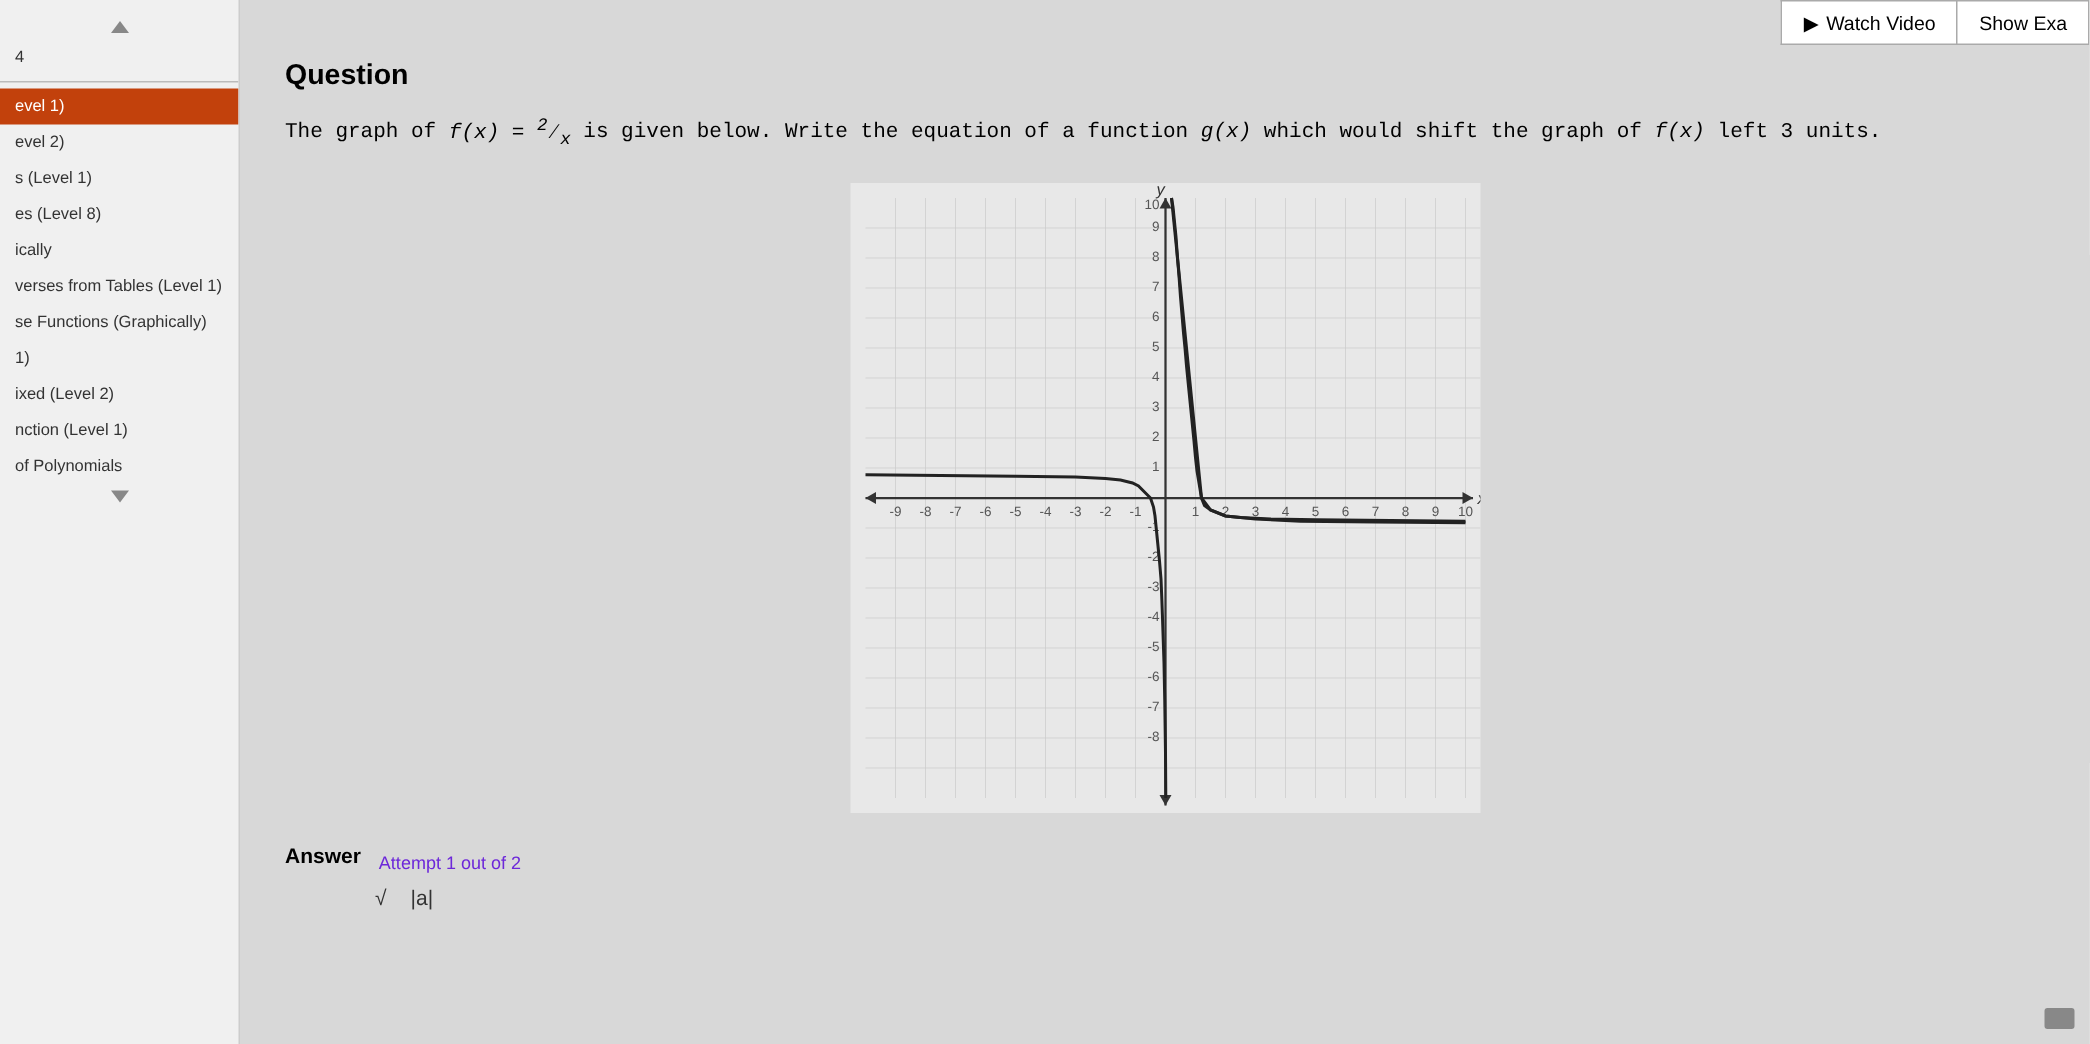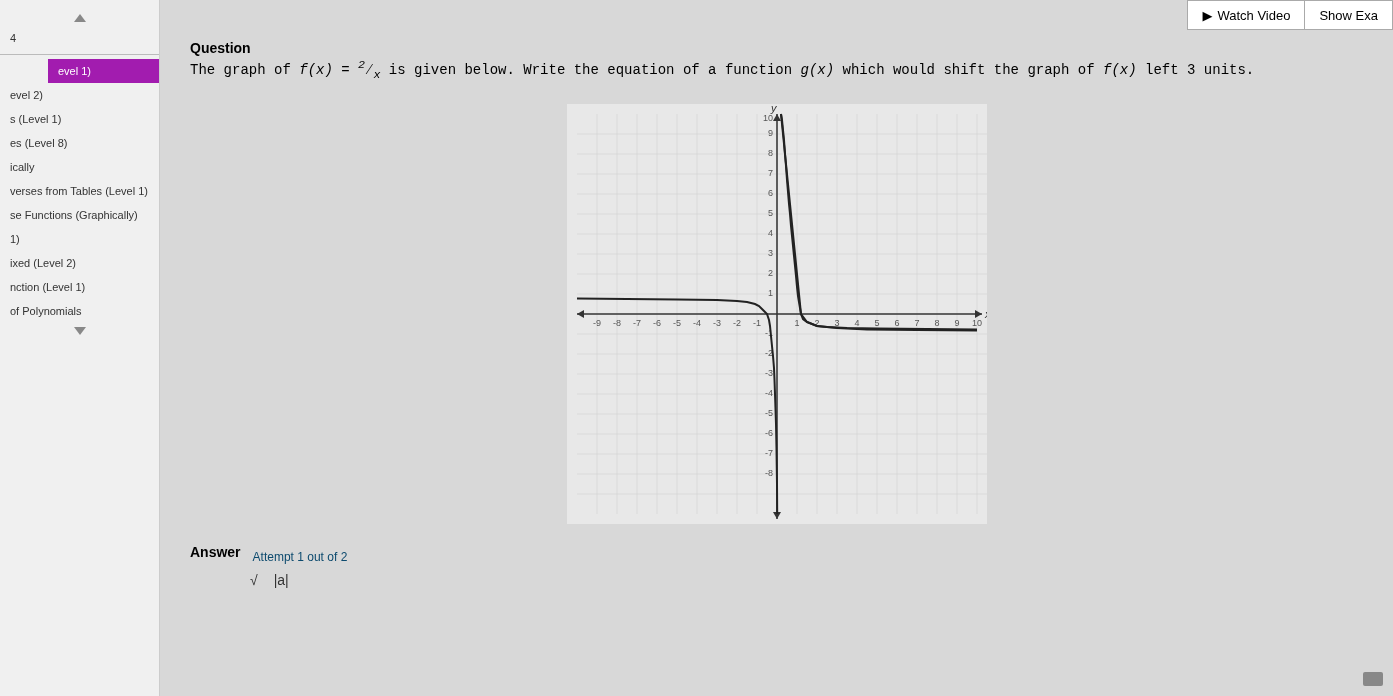--- a/index.html
+++ b/index.html
@@ -25,23 +25,22 @@
     .sidebar-item {
       padding: 6px 10px;
       font-size: 11px;
       color: #333;
       cursor: pointer;
       white-space: nowrap;
       overflow: hidden;
       text-overflow: ellipsis;
     }
     .sidebar-item.active {
-      background: #a21caf;
+      background: #c2410c;
       color: white;
-      margin-left: 48px;
     }
     .sidebar-divider {
       border-top: 1px solid #bbb;
       margin: 4px 0;
     }
     .sidebar-arrow {
       width: 0; height: 0;
       border-left: 6px solid transparent;
       border-right: 6px solid transparent;
       border-bottom: 8px solid #888;
@@ -85,21 +84,22 @@
     }
 
     
     #content {
       padding: 20px 30px 20px 30px;
       padding-top: 40px;
     }
 
     .question-label {
       font-weight: bold;
-      font-size: 14px;
+      font-size: 19px;
+      margin-bottom: 12px;
     }
 
     .question-text {
       font-size: 14px;
       margin-bottom: 20px;
       line-height: 1.6;
       font-family: Liberation Mono, monospace;
     }
 
     .math {
@@ -122,21 +122,21 @@
     .answer-section {
       margin-top: 10px;
     }
     .answer-label {
       font-weight: bold;
       font-size: 14px;
       margin-bottom: 4px;
     }
     .attempt-text {
       font-size: 12px;
-      color: #0c4a6e;
+      color: #6d28d9;
       margin-left: 6px;
     }
     .answer-row {
       display: flex;
       align-items: center;
       gap: 10px;
       margin-top: 8px;
     }
     .answer-eq {
       font-size: 14px;

